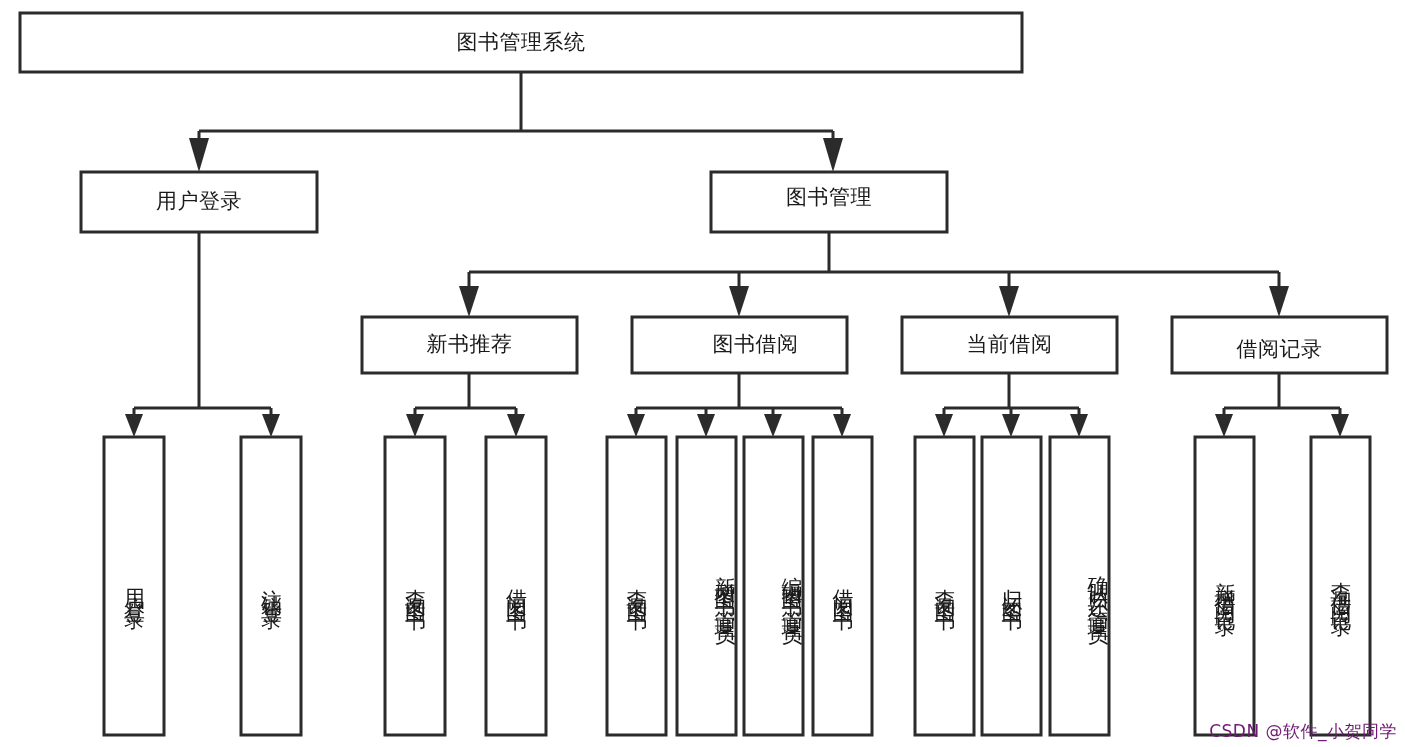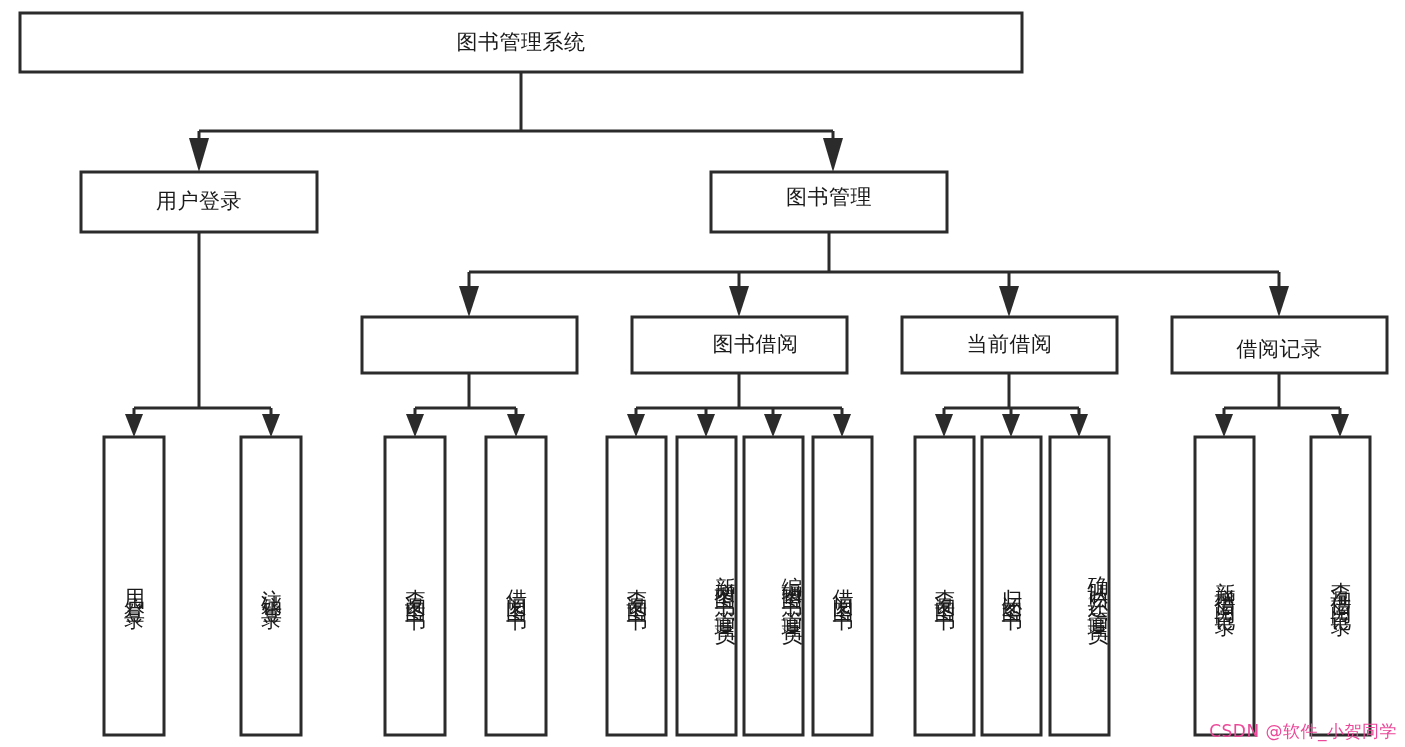--- a/index.html
+++ b/index.html
@@ -59,21 +59,21 @@
     font-size: 21px;
     letter-spacing: 7px;
     line-height: 1.1;
     white-space: nowrap;
   }
   .watermark {
     position: absolute;
     right: 8px;
     bottom: 4px;
     font-size: 17px;
-    color: #ec4899;
+    color: #701a75;
     font-family: "DejaVu Sans", "Liberation Sans", sans-serif;
     letter-spacing: 0.5px;
     white-space: nowrap;
   }
 </style>
 </head>
 <body>
 
 <div id="canvas">
 
@@ -165,20 +165,21 @@
 
     <rect class="node-rect" x="1195" y="437" width="59" height="298"></rect>
     <rect class="node-rect" x="1311" y="437" width="59" height="298"></rect>
   </svg>
 
   <div class="node-label horizontal" style="left:20px; top:13px; width:1002px; height:59px;">图书管理系统</div>
 
   <div class="node-label horizontal" style="left:81px; top:172px; width:236px; height:60px;">用户登录</div>
   <div class="node-label horizontal" style="left:711px; top:172px; width:236px; height:52px;">图书管理</div>
 
+  <div class="node-label horizontal" style="left:362px; top:317px; width:215px; height:56px;">新书推荐</div>
   <div class="node-label horizontal" style="left:632px; top:317px; width:215px; height:56px;padding-left:32px;">图书借阅</div>
   <div class="node-label horizontal" style="left:902px; top:317px; width:215px; height:56px;">当前借阅</div>
   <div class="node-label horizontal" style="left:1172px; top:317px; width:215px; height:66px;">借阅记录</div>
 
   <div class="node-label vertical" style="left:104px; top:437px; width:60px; height:298px;">用户登录</div>
   <div class="node-label vertical" style="left:241px; top:437px; width:60px; height:298px;">注销登录</div>
 
   <div class="node-label vertical" style="left:385px; top:437px; width:60px; height:298px;">查询图书</div>
   <div class="node-label vertical" style="left:486px; top:437px; width:60px; height:298px;">借阅图书</div>
 

